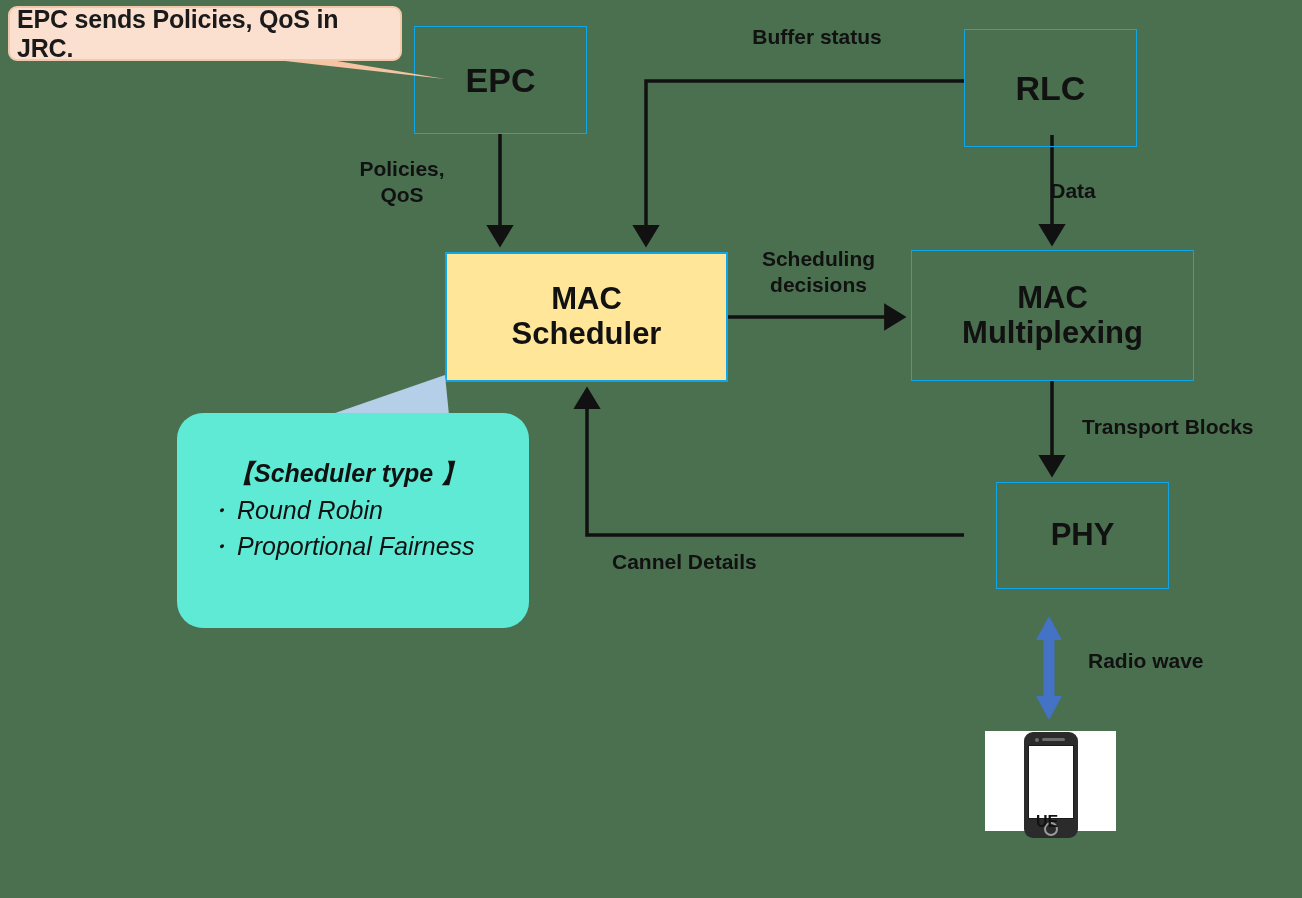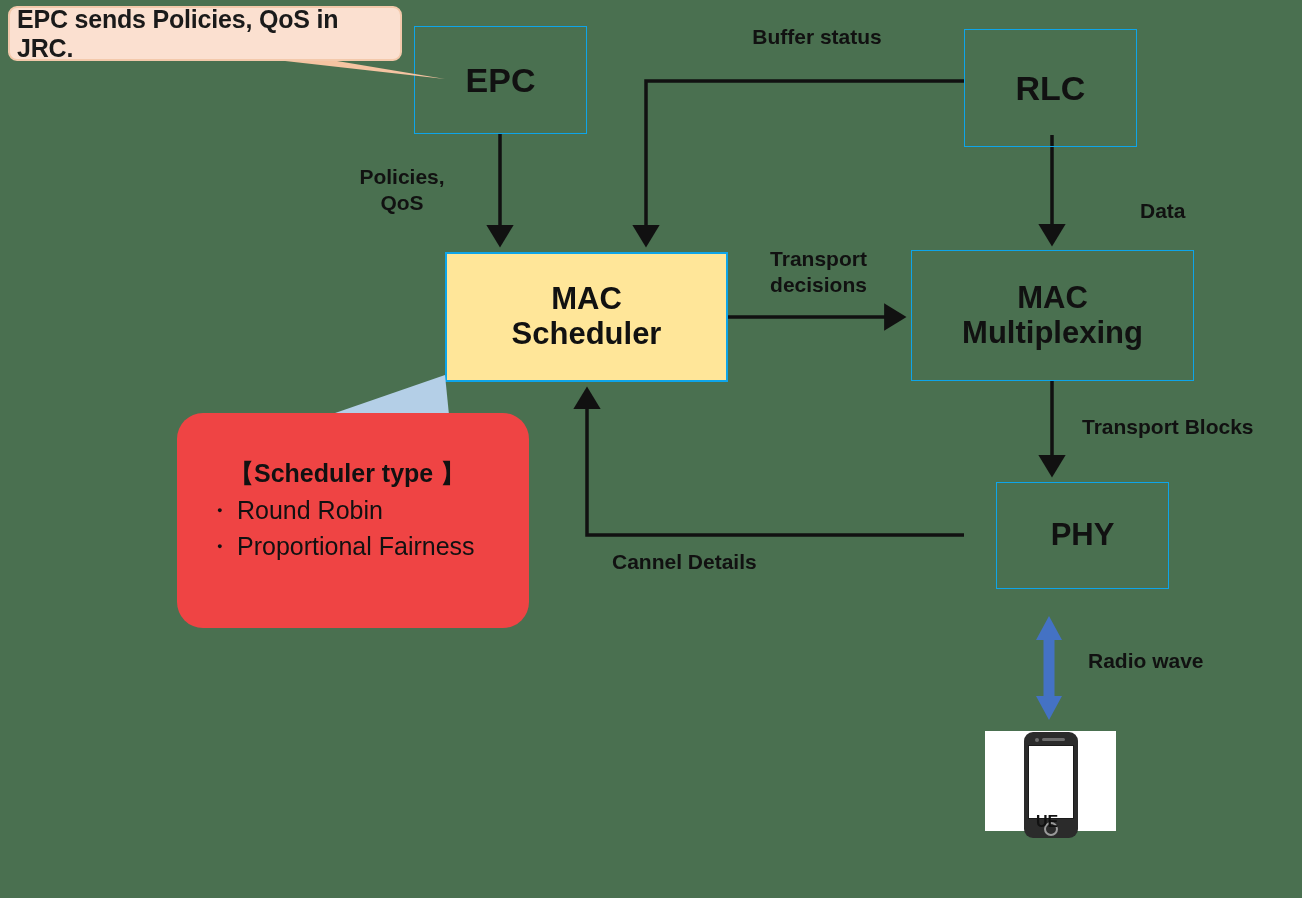--- a/index.html
+++ b/index.html
@@ -49,22 +49,22 @@
   .edge-label {
     position: absolute;
     color: #111111;
     font-weight: bold;
     font-size: 21px;
     line-height: 1.22;
     white-space: pre-line;
     text-align: center;
   }
   #lbl-buffer-status   { left: 736px; top: 24px;  width: 162px; }
-  #lbl-policies-qos    { left: 336px; top: 164px; width: 132px; }
-  #lbl-data            { left: 1140px; top: 178px; width: 70px; text-align: left; margin-top: 20px; }
+  #lbl-policies-qos    { left: 336px; top: 156px; width: 132px; }
+  #lbl-data            { left: 1038px; top: 178px; width: 70px; text-align: center; }
   #lbl-scheduling      { left: 735px; top: 246px; width: 167px; }
   #lbl-transport       { left: 1082px; top: 414px; width: 210px; text-align: left; }
   #lbl-cannel          { left: 612px; top: 549px; width: 190px; text-align: left; }
   #lbl-radio-wave      { left: 1088px; top: 648px; width: 160px; text-align: left; }
   #lbl-ue              { left: 992px; top: 812px; width: 110px; font-size: 16px; text-align: center; }
 
   
   #callout-epc {
     position: absolute;
     left: 8px;
@@ -87,23 +87,24 @@
   }
 
   
   #callout-sched {
     position: absolute;
     left: 177px;
     top: 413px;
     width: 352px;
     height: 215px;
     box-sizing: border-box;
-    background: #ef4444;
+    background: #5eead4;
     border-radius: 26px;
     padding: 44px 0 16px 30px;
+    font-style: italic;
   }
   #callout-sched-title {
     font-size: 25px;
     font-weight: bold;
     color: #111111;
     margin-bottom: 3px;
     padding-left: 22px;
   }
   .sched-item {
     font-size: 25px;
@@ -233,21 +234,21 @@
   </div>
 
   <div class="box box-plain" id="box-phy">
     <span>PHY</span>
   </div>
 
   <div class="edge-label" id="lbl-buffer-status">Buffer status</div>
   <div class="edge-label" id="lbl-policies-qos">Policies,
 QoS</div>
   <div class="edge-label" id="lbl-data">Data</div>
-  <div class="edge-label" id="lbl-scheduling">Transport
+  <div class="edge-label" id="lbl-scheduling">Scheduling
 decisions</div>
   <div class="edge-label" id="lbl-transport">Transport Blocks</div>
   <div class="edge-label" id="lbl-cannel">Cannel Details</div>
   <div class="edge-label" id="lbl-radio-wave">Radio wave</div>
 
   <svg style="position:absolute;left:0;top:0;width:1302px;height:200px;pointer-events:none" viewBox="0 0 1302 200" xmlns="http://www.w3.org/2000/svg">
     <polygon points="232,55 445,79 325,59" fill="#f5c4a2"></polygon>
   </svg>
   <div id="callout-epc">
     <span id="callout-epc-text">EPC sends Policies, QoS in JRC.</span>

